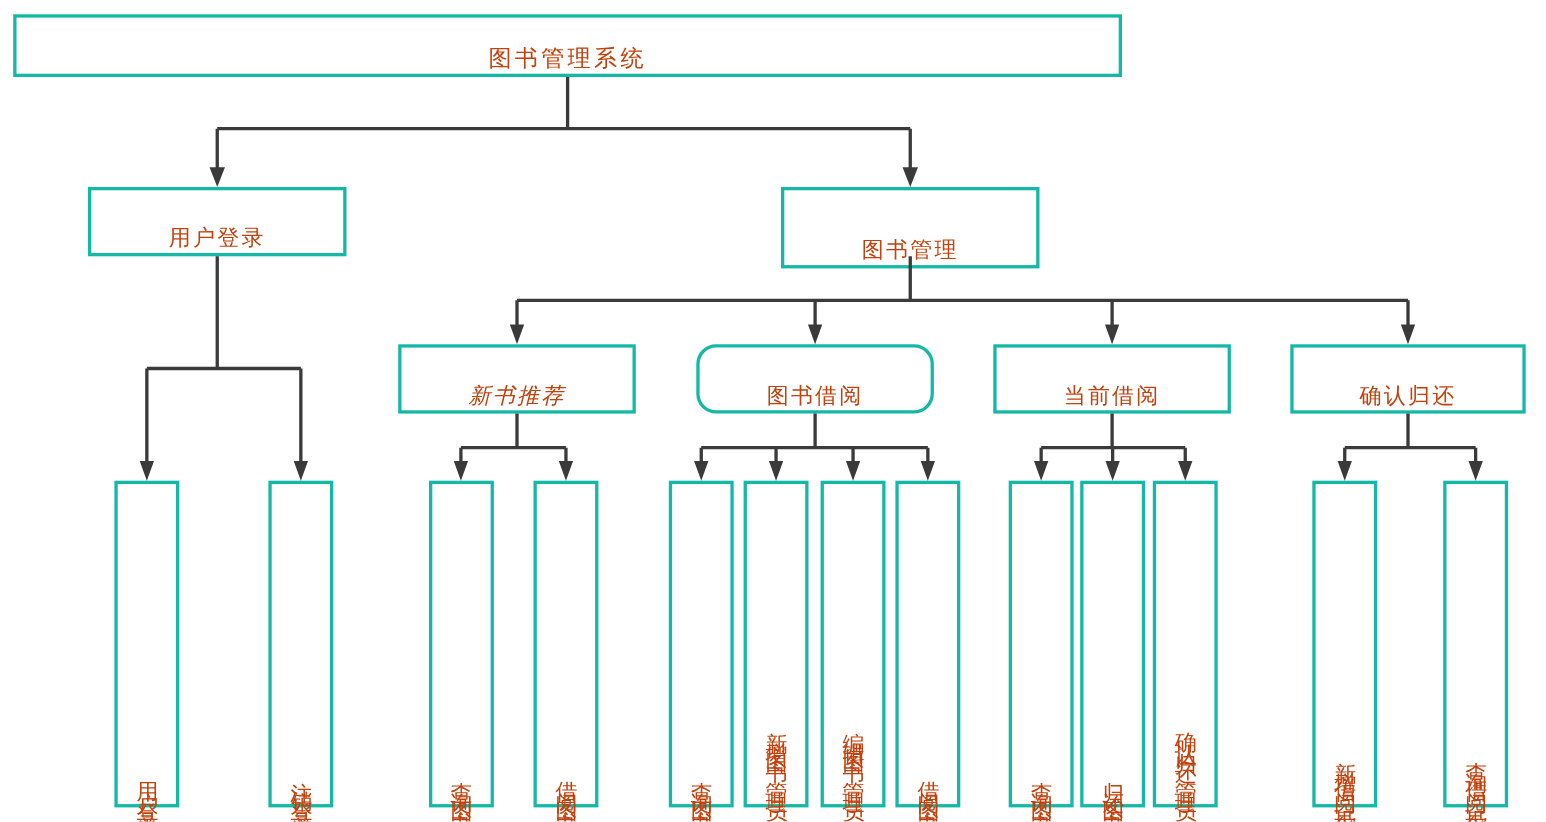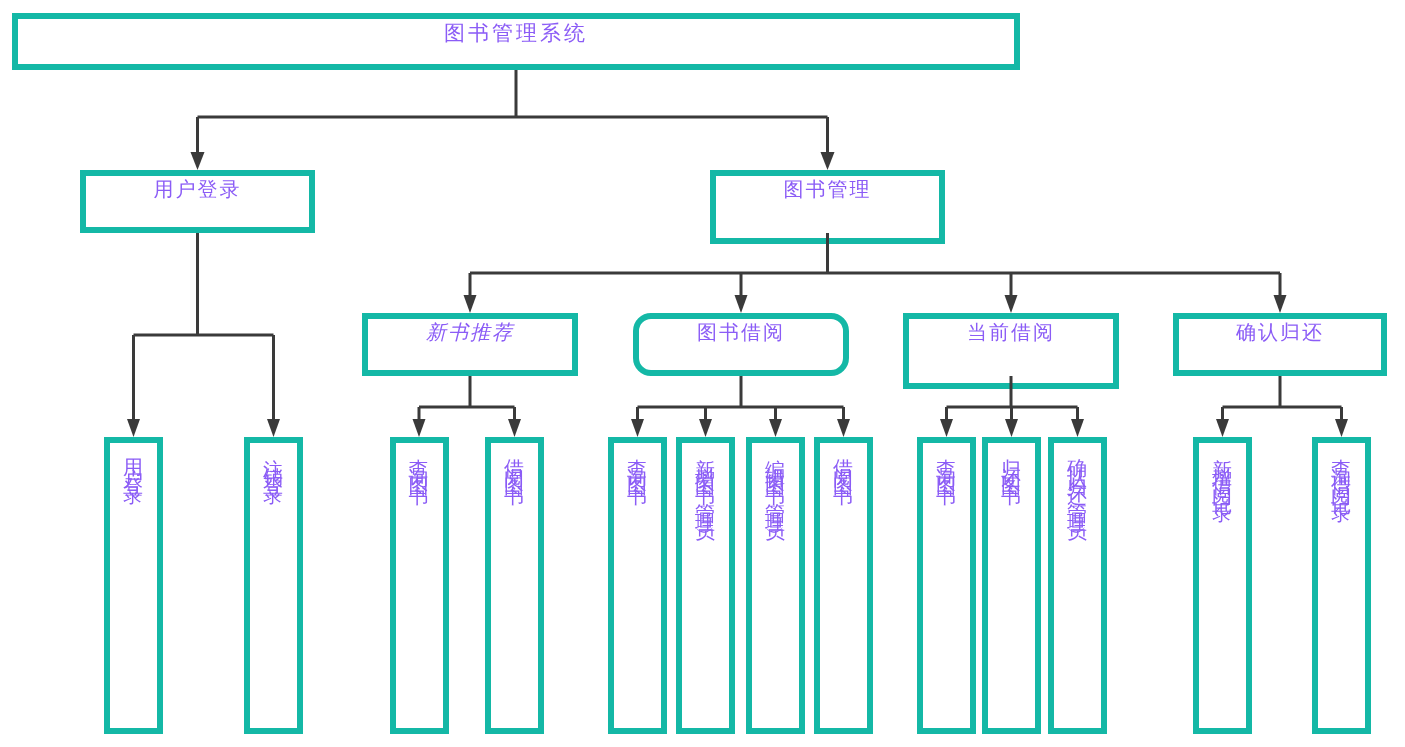--- a/index.html
+++ b/index.html
@@ -19,25 +19,25 @@
     position: absolute;
     left: 0;
     top: 0;
     z-index: 2;
     pointer-events: none;
   }
   .node {
     position: absolute;
     box-sizing: border-box;
     background: #ffffff;
-    border: 6px solid #14b8a6;
+    border: 3px solid #14b8a6;
     display: flex;
-    align-items: flex-start;
+    align-items: flex-end;
     justify-content: center;
-    color: #8b5cf6;
+    color: #c2410c;
     z-index: 1;
   }
   .node .label {
     font-size: 20px;
     letter-spacing: 2px;
     white-space: nowrap;
   }
   .node.root .label {
     font-size: 21px;
     letter-spacing: 3px;
@@ -108,21 +108,21 @@
   <div class="node" style="left:710px; top:170px; width:235px; height:74px;">
     <span class="label">图书管理</span>
   </div>
 
   <div class="node" style="left:362px; top:313px; width:216px; height:63px;font-style:italic;">
     <span class="label">新书推荐</span>
   </div>
   <div class="node" style="left:633px; top:313px; width:216px; height:63px;border-radius:18px;">
     <span class="label">图书借阅</span>
   </div>
-  <div class="node" style="left:903px; top:313px; width:216px; height:76px;">
+  <div class="node" style="left:903px; top:313px; width:216px; height:63px;">
     <span class="label">当前借阅</span>
   </div>
   <div class="node" style="left:1173px; top:313px; width:214px; height:63px;">
     <span class="label">确认归还</span>
   </div>
 
   <div class="node leaf" style="left:104px; top:437px; width:59px; height:297px;">
     <span class="vtext">用户登录</span>
   </div>
   <div class="node leaf" style="left:244px; top:437px; width:59px; height:297px;">

